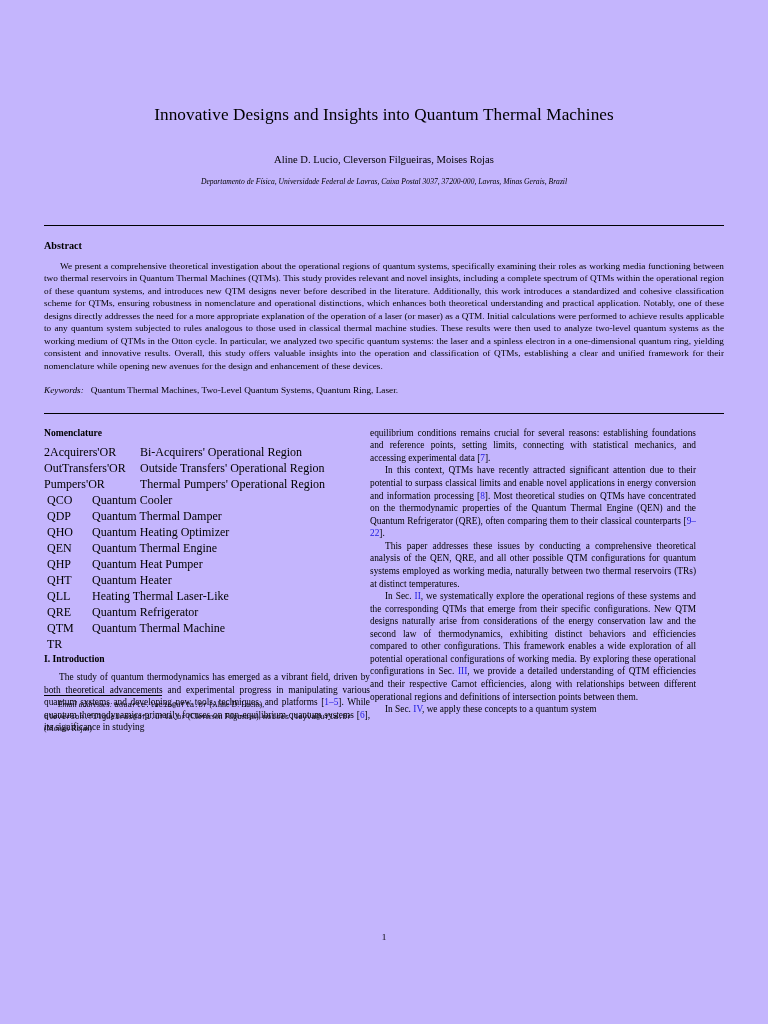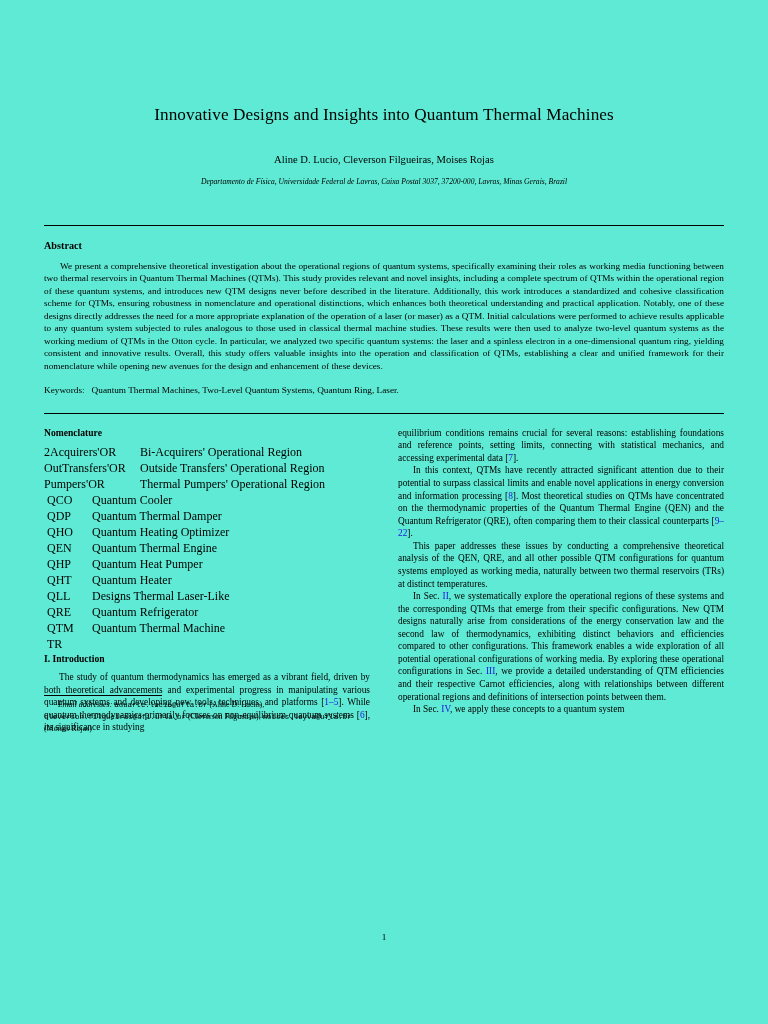--- a/index.html
+++ b/index.html
@@ -8,21 +8,21 @@
     background: #ffffff;
   }
   body {
     font-family: "Liberation Serif", "DejaVu Serif", serif;
     color: #000000;
   }
   #page {
     position: relative;
     width: 768px;
     height: 1024px;
-    background: #5eead4;
+    background: #c4b5fd;
     overflow: hidden;
     box-sizing: border-box;
   }
   .content {
     position: absolute;
     left: 44px;
     top: 0;
     width: 680px;
   }
 
@@ -70,34 +70,35 @@
     margin-top: 9px;
     text-indent: 16px;
     hyphens: auto;
   }
   .keywords {
     font-size: 9.25px;
     margin-top: 12px;
     line-height: 1.35;
   }
   .keywords .kw-label {
+    font-style: italic;
   }
   .keywords .kw-list { margin-left: 7px; }
 
   
   .columns {
     display: flex;
     margin-top: 13px;
     width: 100%;
   }
   .col {
     width: 326px;
     box-sizing: border-box;
   }
-  .col-left { margin-right: 28px; position: relative; }
+  .col-left { position: relative; }
 
   h2.section-head {
     font-size: 9.6px;
     font-weight: bold;
     margin: 0 0 7px 0;
     line-height: 1.2;
   }
   .nom-head { margin-bottom: 11px; }
   .intro-head { margin-top: 20px; margin-bottom: 6px; }
 
@@ -222,21 +223,21 @@
           <div class="nom-row narrow">
             <span class="abbr">QHP</span>
             <span class="desc">Quantum Heat Pumper</span>
           </div>
           <div class="nom-row narrow">
             <span class="abbr">QHT</span>
             <span class="desc">Quantum Heater</span>
           </div>
           <div class="nom-row narrow">
             <span class="abbr">QLL</span>
-            <span class="desc">Designs Thermal Laser-Like</span>
+            <span class="desc">Heating Thermal Laser-Like</span>
           </div>
           <div class="nom-row narrow">
             <span class="abbr">QRE</span>
             <span class="desc">Quantum Refrigerator</span>
           </div>
           <div class="nom-row narrow">
             <span class="abbr">QTM</span>
             <span class="desc">Quantum Thermal Machine</span>
           </div>
           <div class="nom-row tight">

